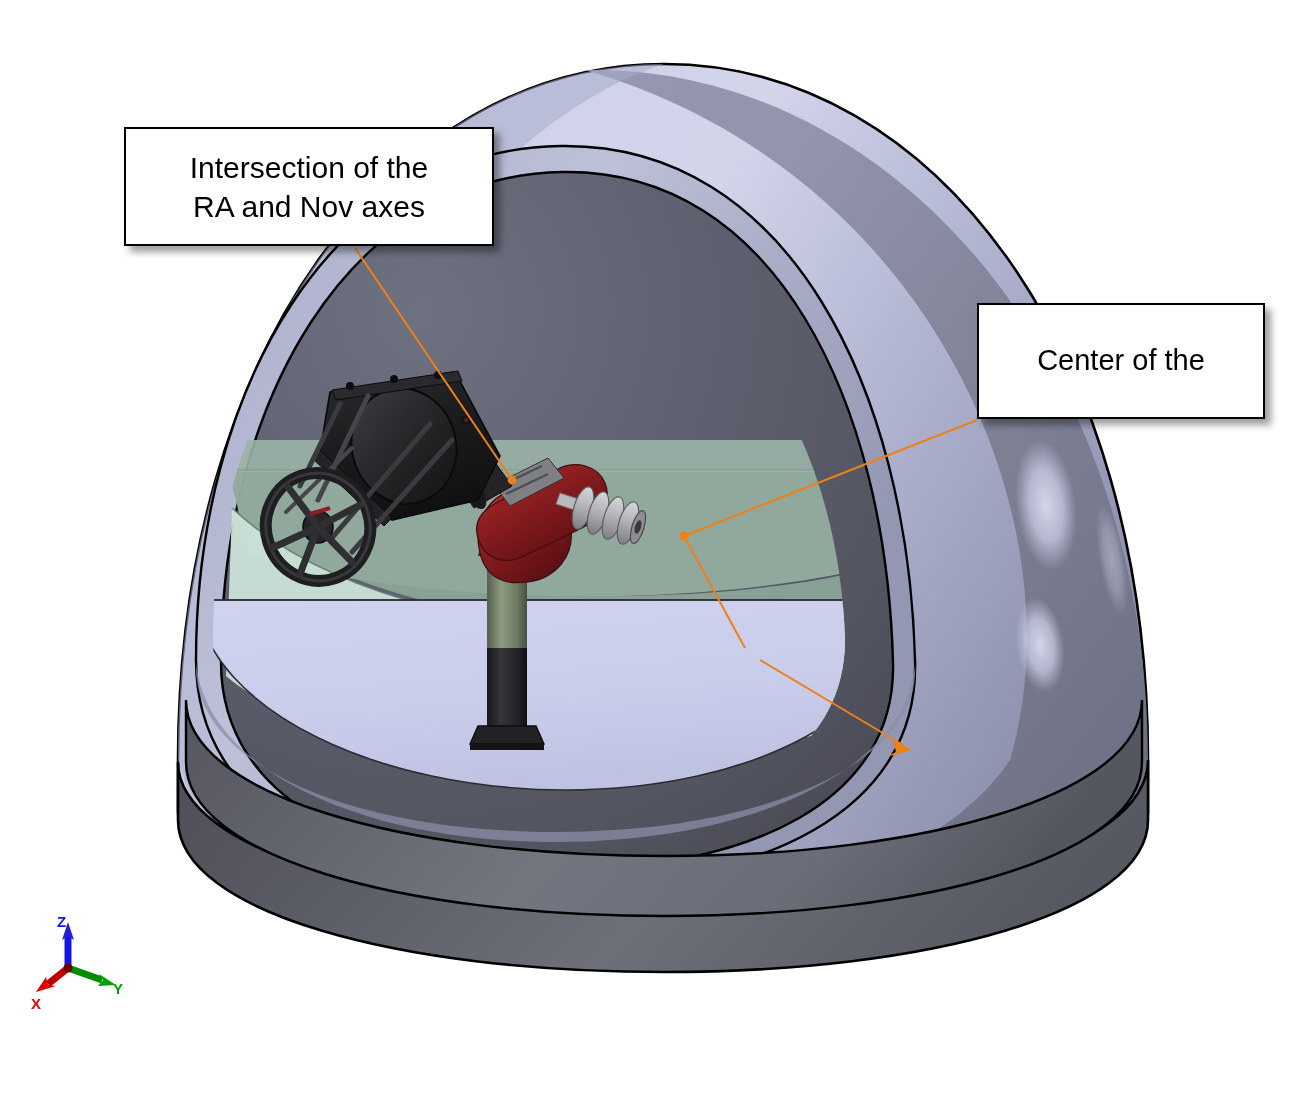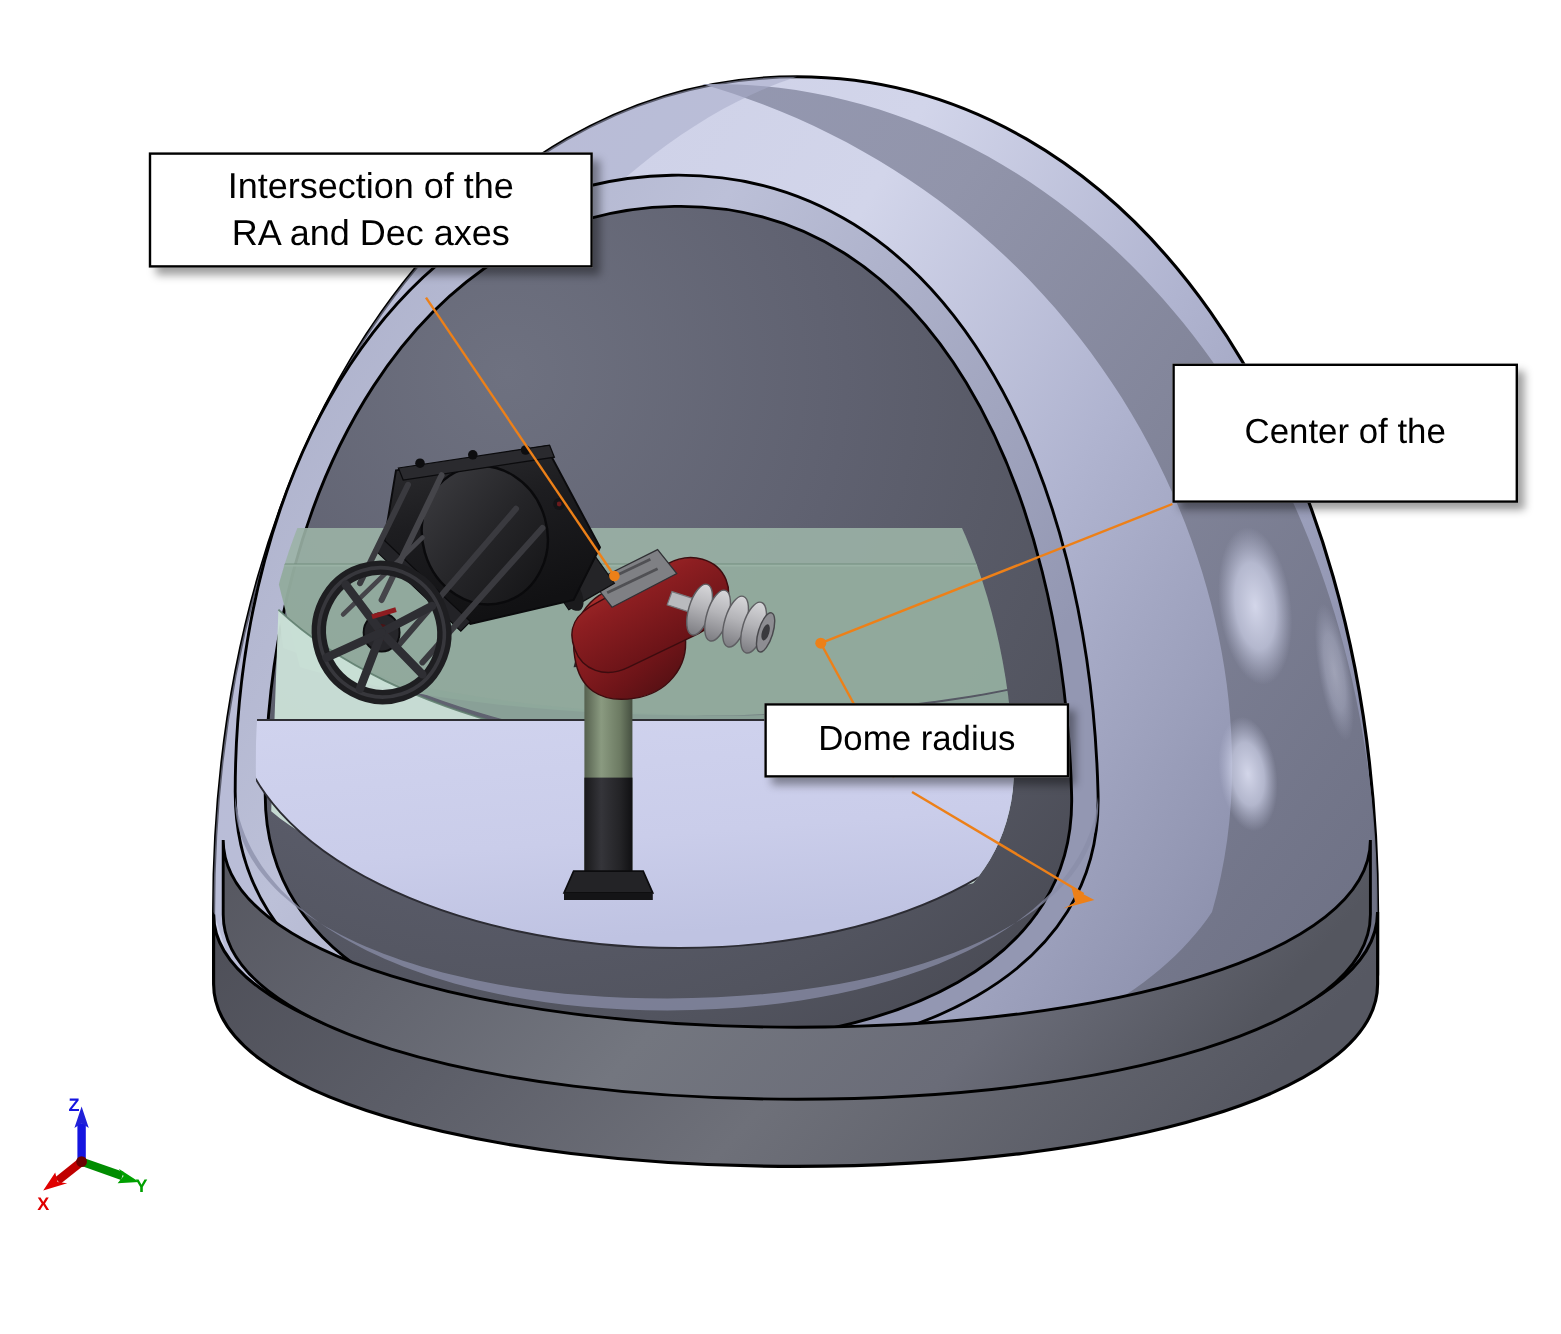--- a/index.html
+++ b/index.html
@@ -44,21 +44,21 @@
   }
   .callout .cl-line {
     display: block;
     white-space: nowrap;
   }
 
   #callout-ra {
     left: 124px;
     top: 127px;
     width: 370px;
-    height: 96px;
+    height: 119px;
     font-size: 30px;
   }
   #callout-center {
     left: 977px;
     top: 303px;
     width: 288px;
     height: 116px;
     font-size: 29px;
     gap: 48px;
   }
@@ -441,28 +441,25 @@
 
       <path d="M 68 968 L 48 984" stroke="#c00000" stroke-width="7" stroke-linecap="butt"></path>
       <path d="M 36 992 L 46 977 L 48 985 L 56 986 Z" fill="#e00000"></path>
 
       <circle cx="68" cy="968" r="4.5" fill="#6a0000"></circle>
     </g>
   </svg>
 
   <div id="callout-ra" class="callout">
     <span class="cl-line">Intersection of the</span>
-    <span class="cl-line">RA and Dec axes</span>
+    <span class="cl-line">RA and Nov axes</span>
   </div>
 
   <div id="callout-center" class="callout">
     <span class="cl-line">Center of the</span>
   </div>
 
-  <div id="callout-radius" class="callout">
-    <span class="cl-line">Dome radius</span>
-  </div>
 
   <span id="triad-z-label" class="triad-label">Z</span>
   <span id="triad-y-label" class="triad-label">Y</span>
   <span id="triad-x-label" class="triad-label">X</span>
 
 </div>
 
 </body></html>

